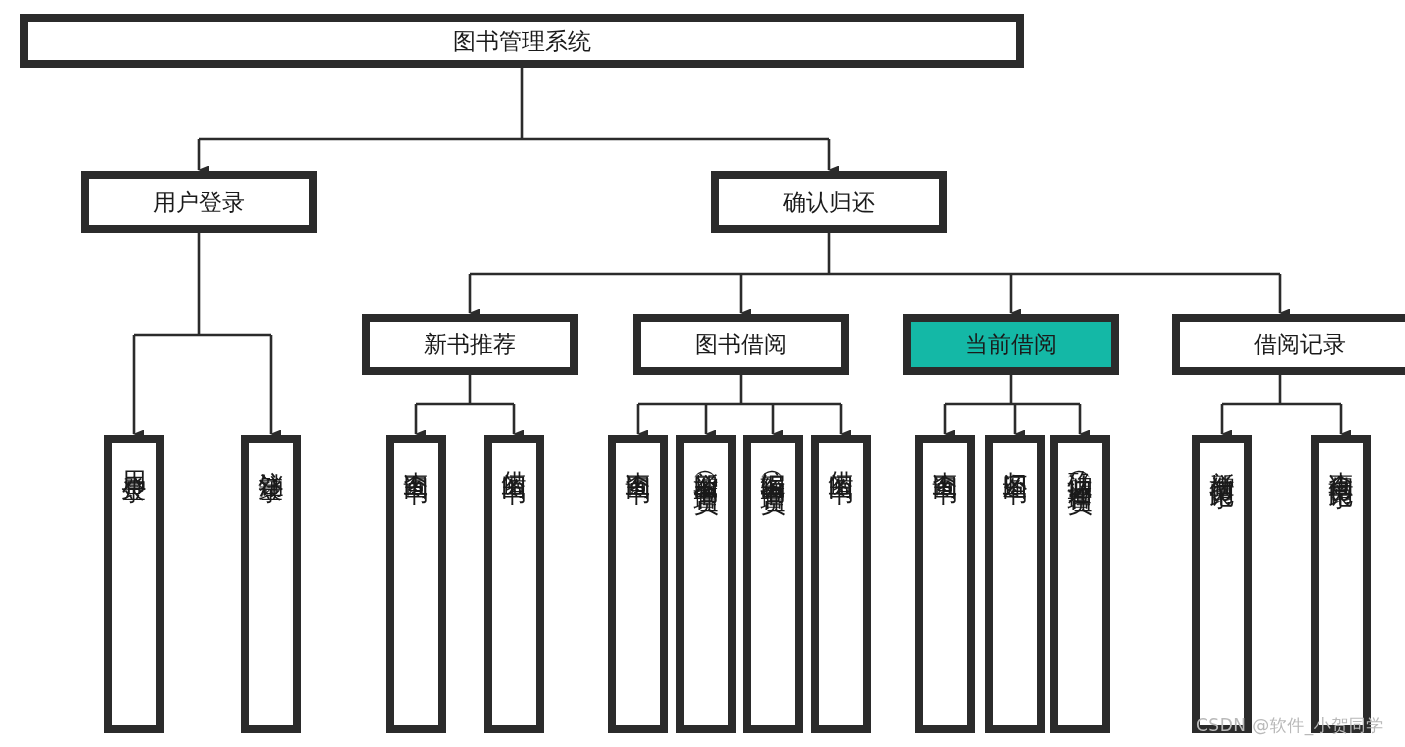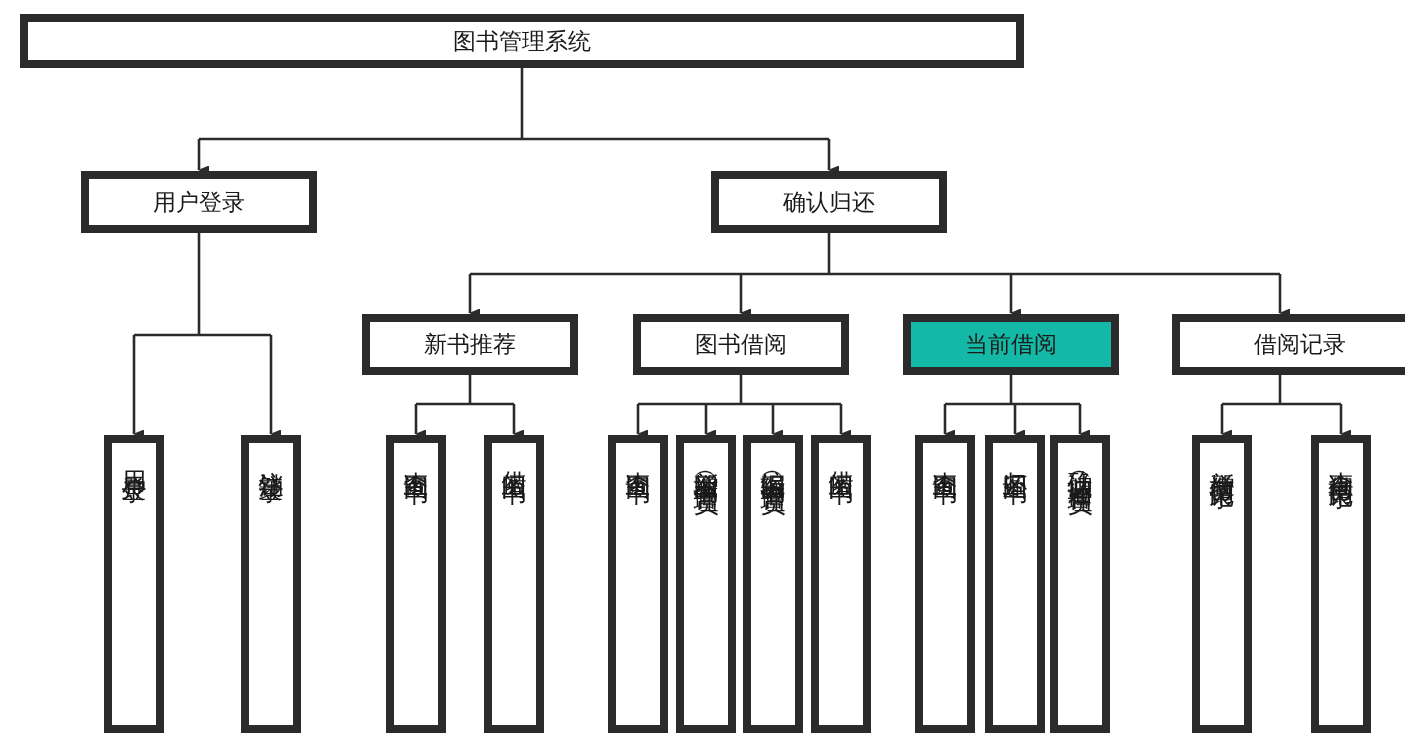--- a/index.html
+++ b/index.html
@@ -176,14 +176,15 @@
         <span class="node-label">确认归还（管理员）</span>
       </div>
       <div class="node-box node-vertical" style="left: 1192px; top: 435px; width: 60px; height: 298px; border-color: rgb(43, 43, 43); background: rgb(255, 255, 255); color: rgb(26, 26, 26);">
         <span class="node-label">新增借阅记录</span>
       </div>
       <div class="node-box node-vertical" style="left: 1311px; top: 435px; width: 60px; height: 298px; border-color: rgb(43, 43, 43); background: rgb(255, 255, 255); color: rgb(26, 26, 26);">
         <span class="node-label">查询借阅记录</span>
       </div>
     </div>
 
+  <div class="watermark" style="left: 1196px; top: 714px;">CSDN @软件_小贺同学</div>
 
 </div>
 
 </body></html>

